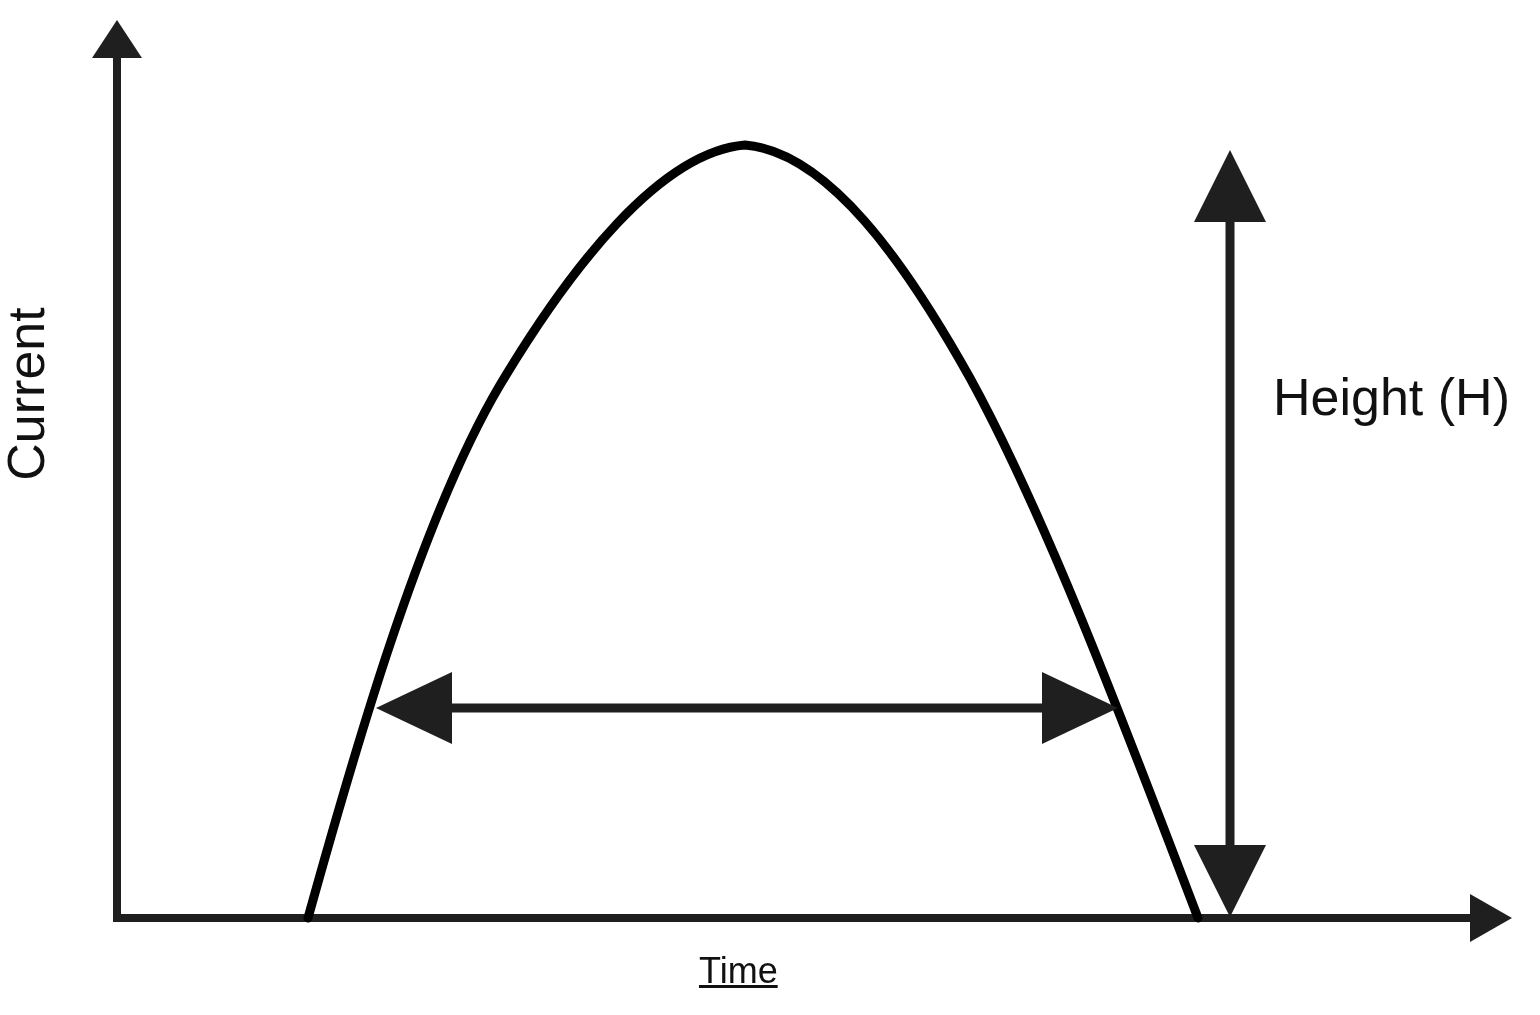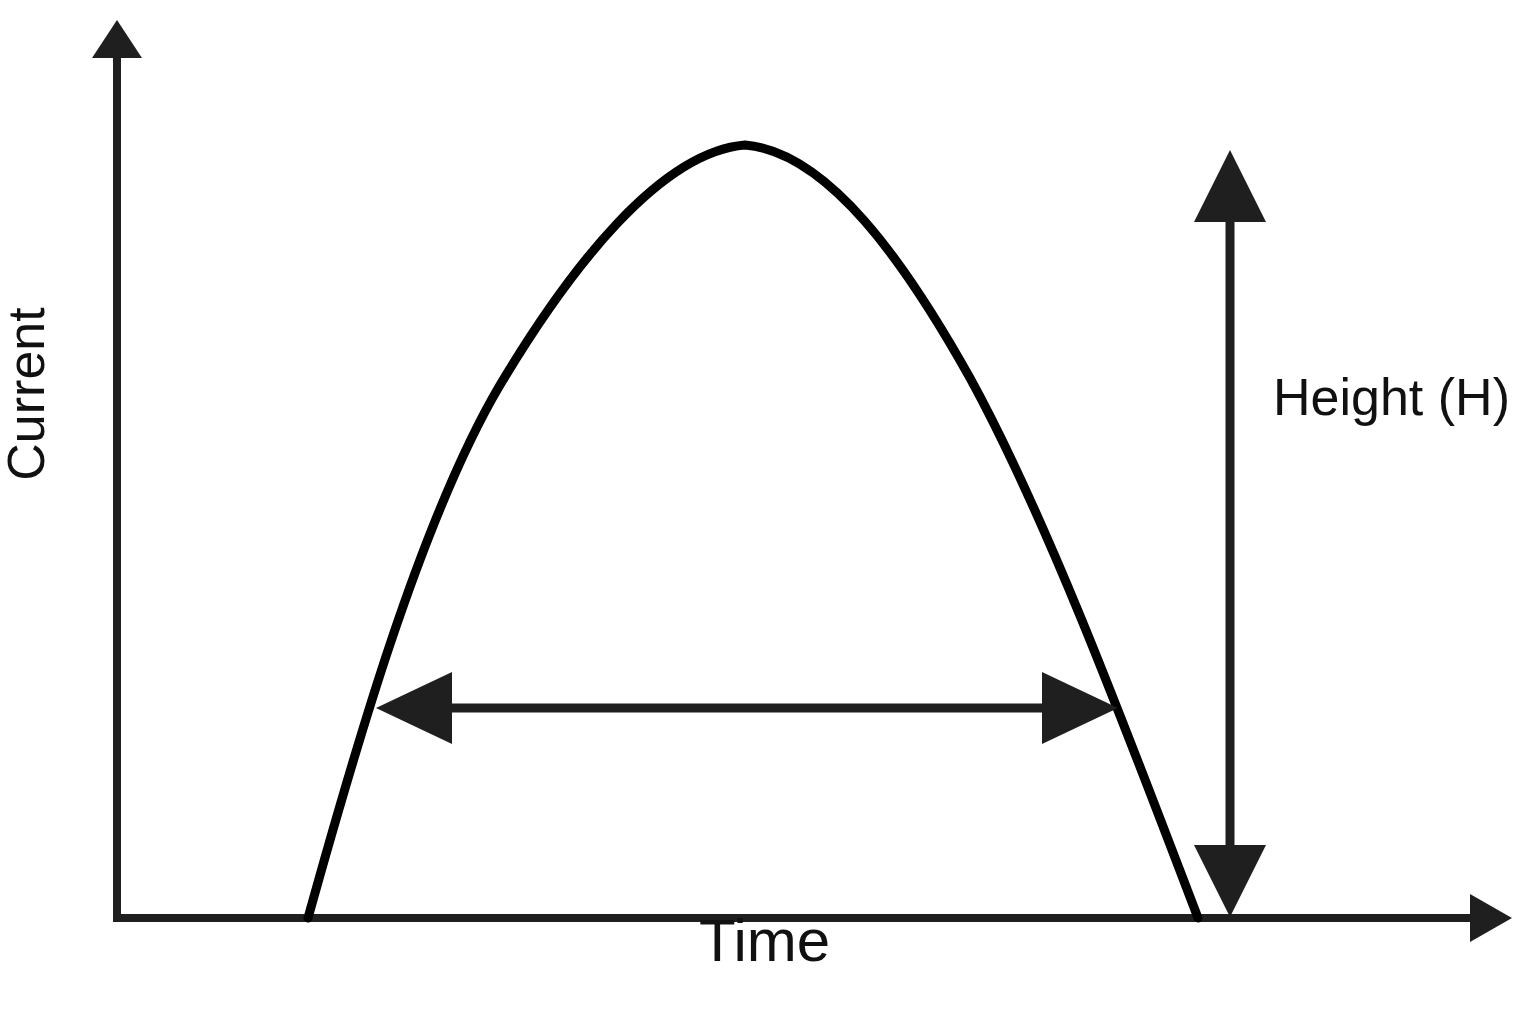--- a/index.html
+++ b/index.html
@@ -52,22 +52,23 @@
     font-size: 52px;
   }
   #label-height {
     left: 1249px;
     top: 371px;
     font-size: 52px;
     margin-left: 24px;
   }
   #label-time {
     left: 699px;
-    top: 911px;
-    font-size: 60px;
+    top: 953px;
+    font-size: 36px;
+    text-decoration: underline;
   }
 </style>
 </head>
 <body>
 
 <div id="stage">
 
   <svg id="figure" viewBox="0 0 1540 1015">
 
     <g>

